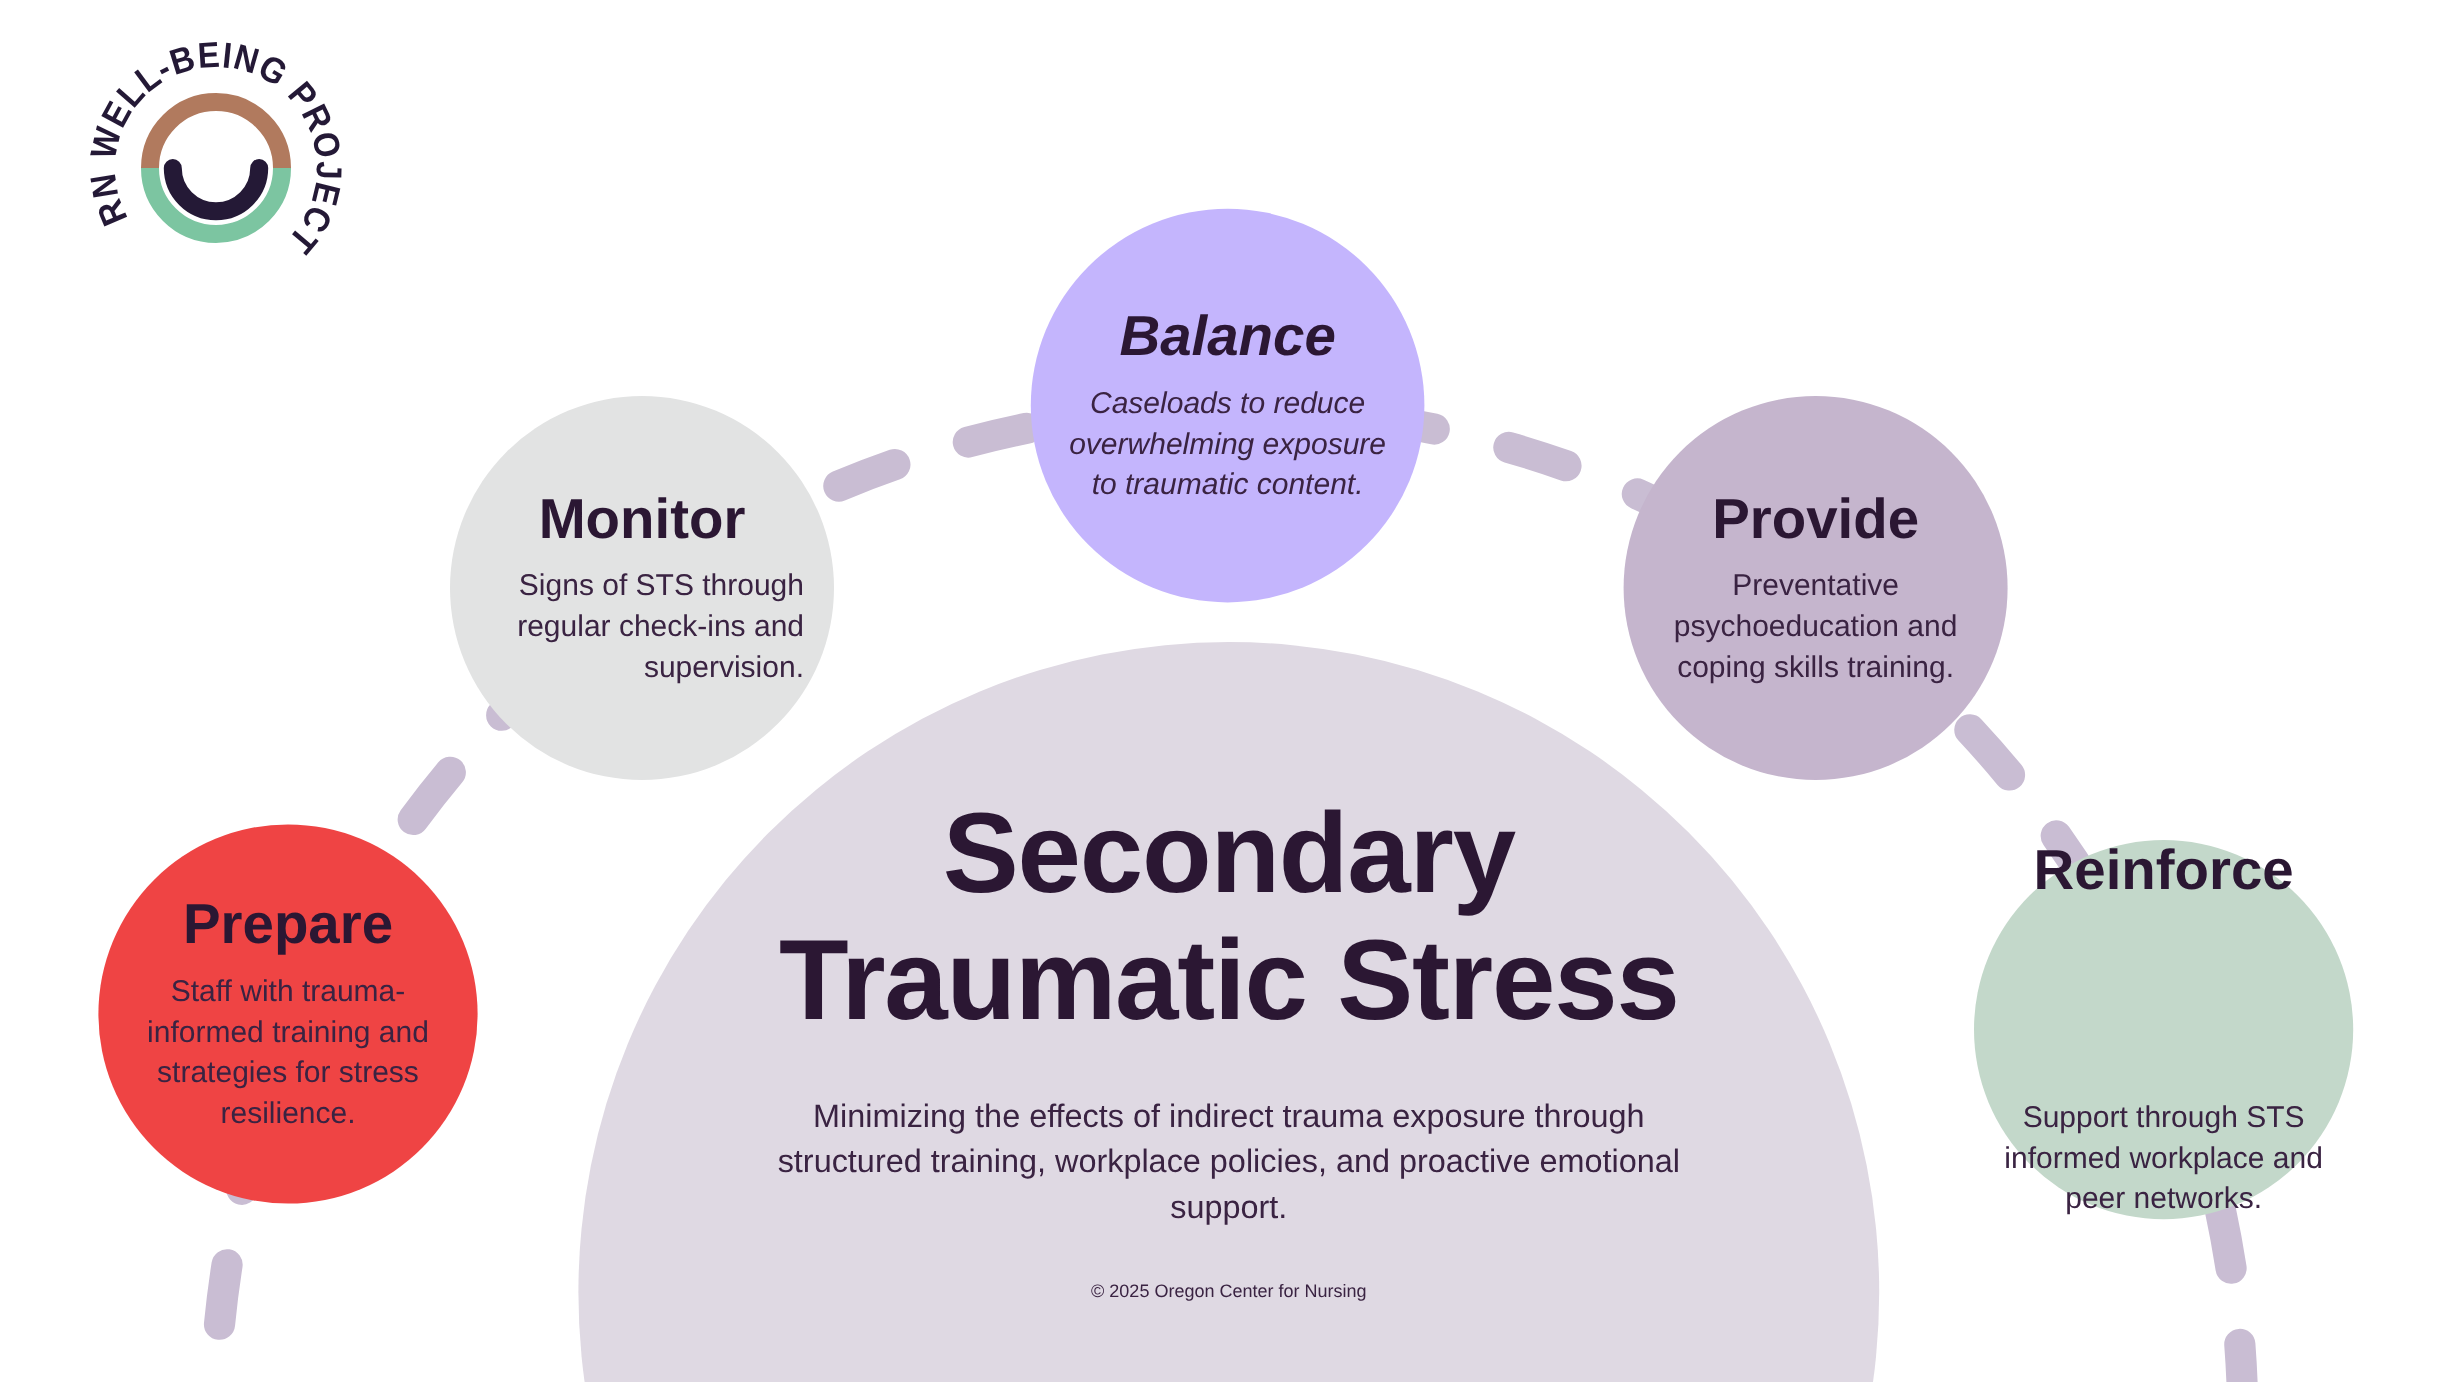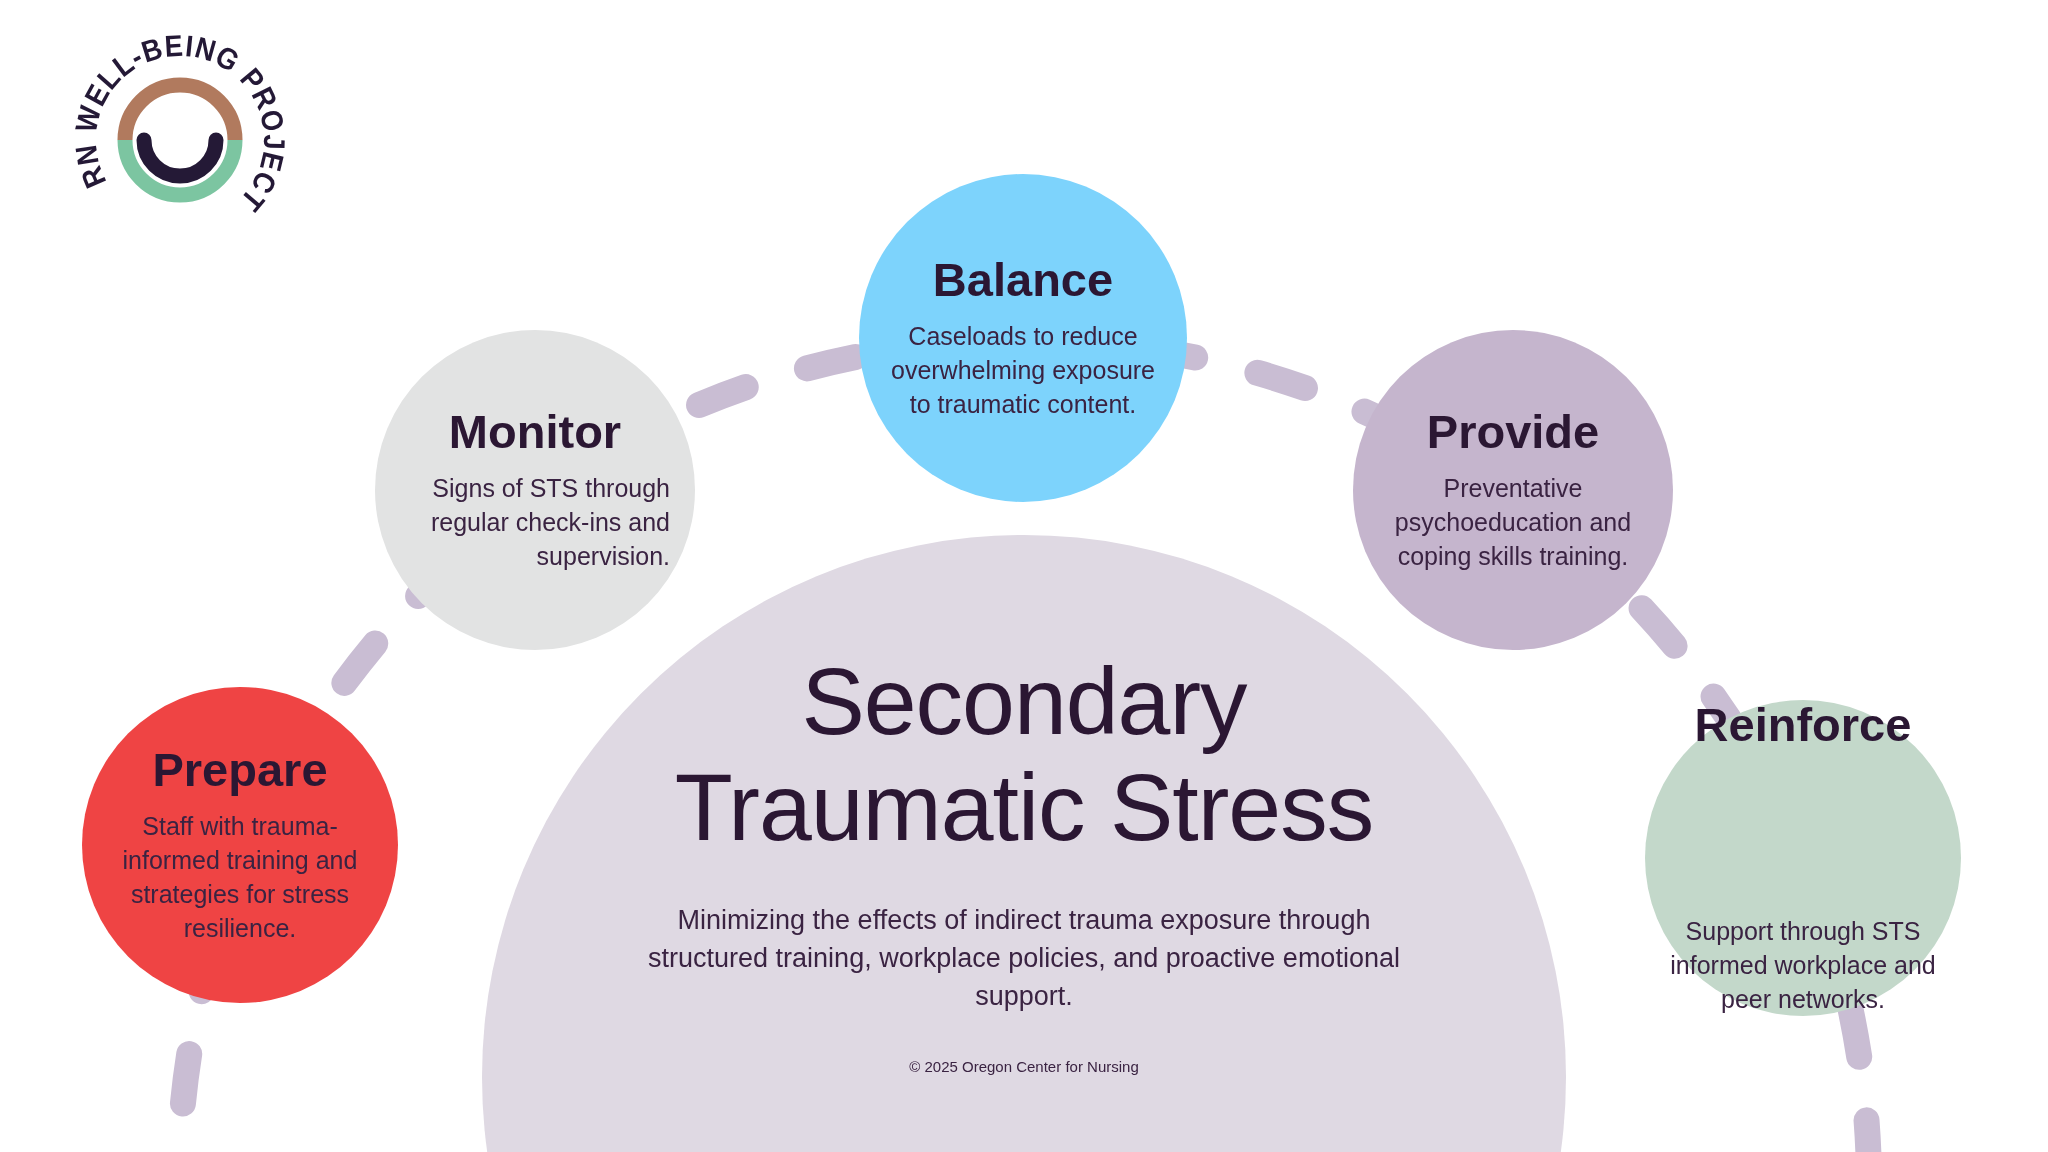--- a/index.html
+++ b/index.html
@@ -9,21 +9,21 @@
   }
   
   .ring-svg{position:absolute;left:0;top:0;z-index:1;}
   
   .dome{
     position:absolute;left:482px;top:535px;width:1084px;height:1084px;
     border-radius:50%;z-index:2;
   }
   
   .center-copy{position:absolute;left:0;right:0;top:642px;text-align:center;z-index:3;}
-  .main-title{margin:6px;font-weight:normal;font-size:95px;line-height:1.12;letter-spacing:-1px;}
+  .main-title{margin:16px;font-weight:bold;font-size:95px;line-height:1.12;letter-spacing:-1px;}
   .main-title span{display:block;}
   .center-desc{margin:40px auto 16px;max-width:880px;font-size:27px;line-height:1.42;}
   .copyright{margin-top:42px;font-size:15px;}
   
   .node{
     position:absolute;border-radius:50%;z-index:2;
     display:flex;flex-direction:column;align-items:center;justify-content:center;
     text-align:center;
   }
   .node h2{margin:0 0 14px;font-size:47px;font-weight:bold;line-height:1.05;}
@@ -64,21 +64,21 @@
   <div class="node node-prepare" style="background: #ef4444;">
     <h2 style="color: rgb(43, 23, 51);">Prepare</h2>
     <p style="color: rgb(58, 35, 66);">Staff with trauma-informed training and strategies for stress resilience.</p>
   </div>
 
   <div class="node node-monitor" style="background: rgb(226, 227, 227);">
     <h2 style="color: rgb(43, 23, 51);">Monitor</h2>
     <p style="color: rgb(58, 35, 66); text-align: right;">Signs of STS through regular check-ins and supervision.</p>
   </div>
 
-  <div class="node node-balance" style="background: #7dd3fc;">
+  <div class="node node-balance" style="background: #c4b5fd; font-style: italic;">
     <h2 style="color: rgb(43, 23, 51);">Balance</h2>
     <p style="color: rgb(58, 35, 66);">Caseloads to reduce overwhelming exposure to traumatic content.</p>
   </div>
 
   <div class="node node-provide" style="background: rgb(197, 181, 205);">
     <h2 style="color: rgb(43, 23, 51);">Provide</h2>
     <p style="color: rgb(58, 35, 66);">Preventative psychoeducation and coping skills training.</p>
   </div>
 
   <div class="node node-reinforce" style="background: rgb(195, 216, 202);">

